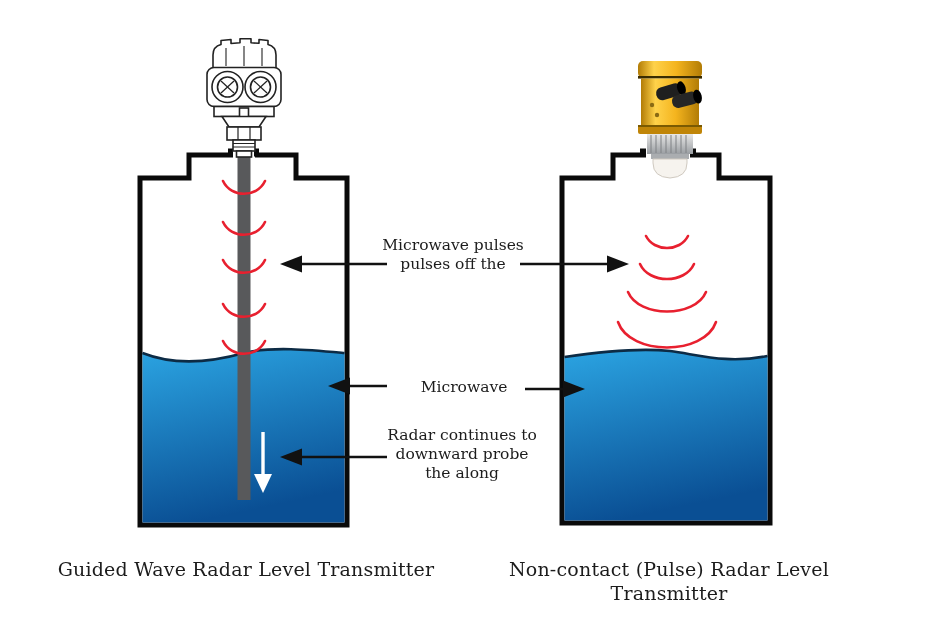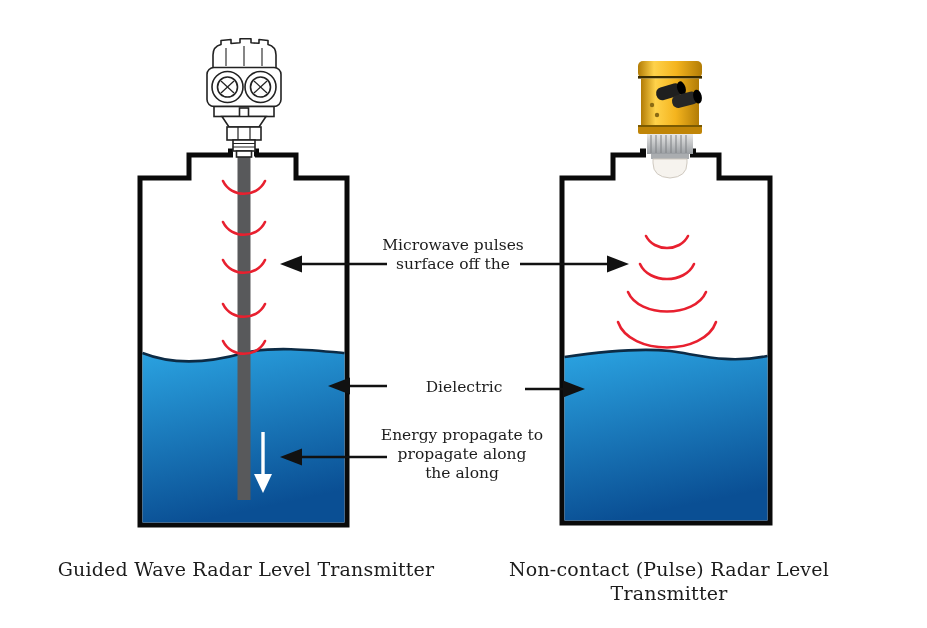--- a/index.html
+++ b/index.html
@@ -196,28 +196,28 @@
     </g>
     <g>
       <line x1="387" y1="457" x2="301" y2="457"></line>
       <polygon points="280,457 302,448.5 302,465.5" stroke="none" style="fill:var(--arrow-black)"></polygon>
     </g>
   </g>
 </svg>
 
 <div class="label" style="left:368px;top:236px;width:170px;">
   <span>Microwave pulses</span>
-  <span>surface off the</span>
+  <span>pulses off the</span>
 </div>
 
-<div class="label" style="left:404px;top:378px;width:120px;">Dielectric</div>
+<div class="label" style="left:404px;top:378px;width:120px;">Microwave</div>
 
 <div class="label" style="left:374px;top:426px;width:176px;">
-  <span>Energy propagate to</span>
-  <span>propagate along</span>
+  <span>Radar continues to</span>
+  <span>downward probe</span>
   <span>the along</span>
 </div>
 
 <div class="caption" style="left:46px;top:557px;width:400px;">Guided Wave Radar Level Transmitter</div>
 
 <div class="caption" style="left:449px;top:557px;width:440px;">Non-contact (Pulse) Radar Level Transmitter</div>
 
 </div>
 
 </body></html>

